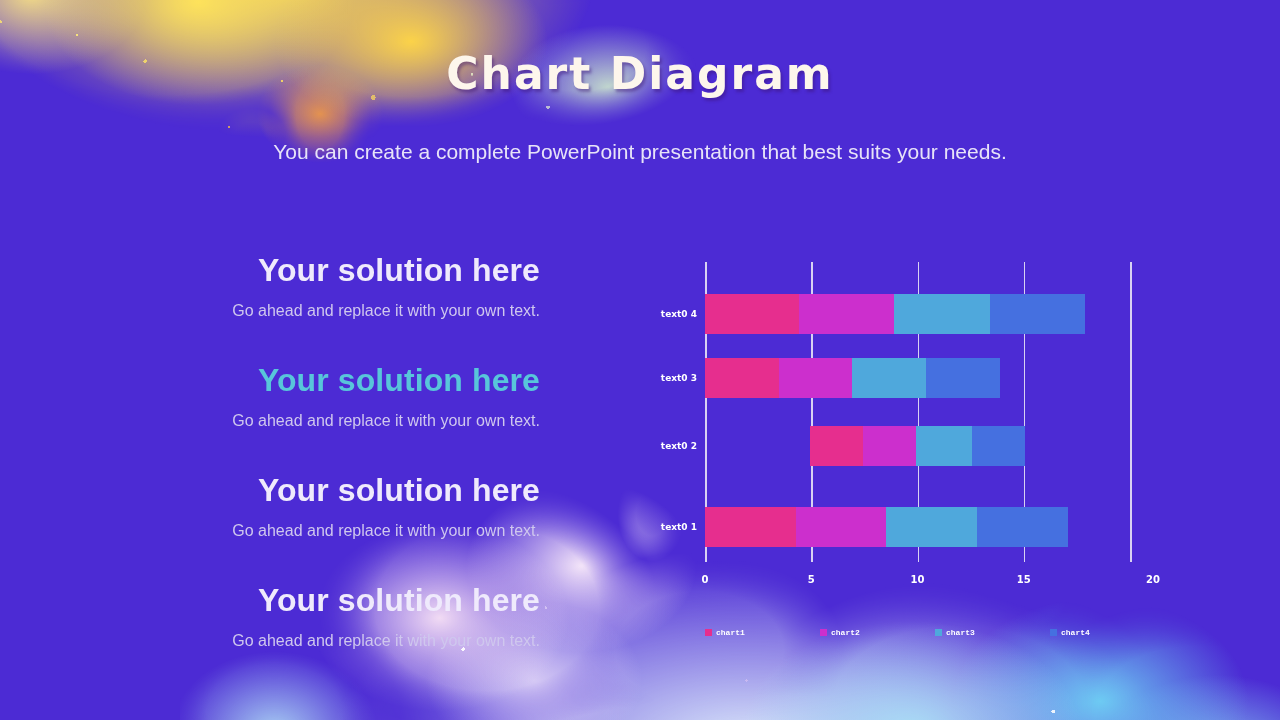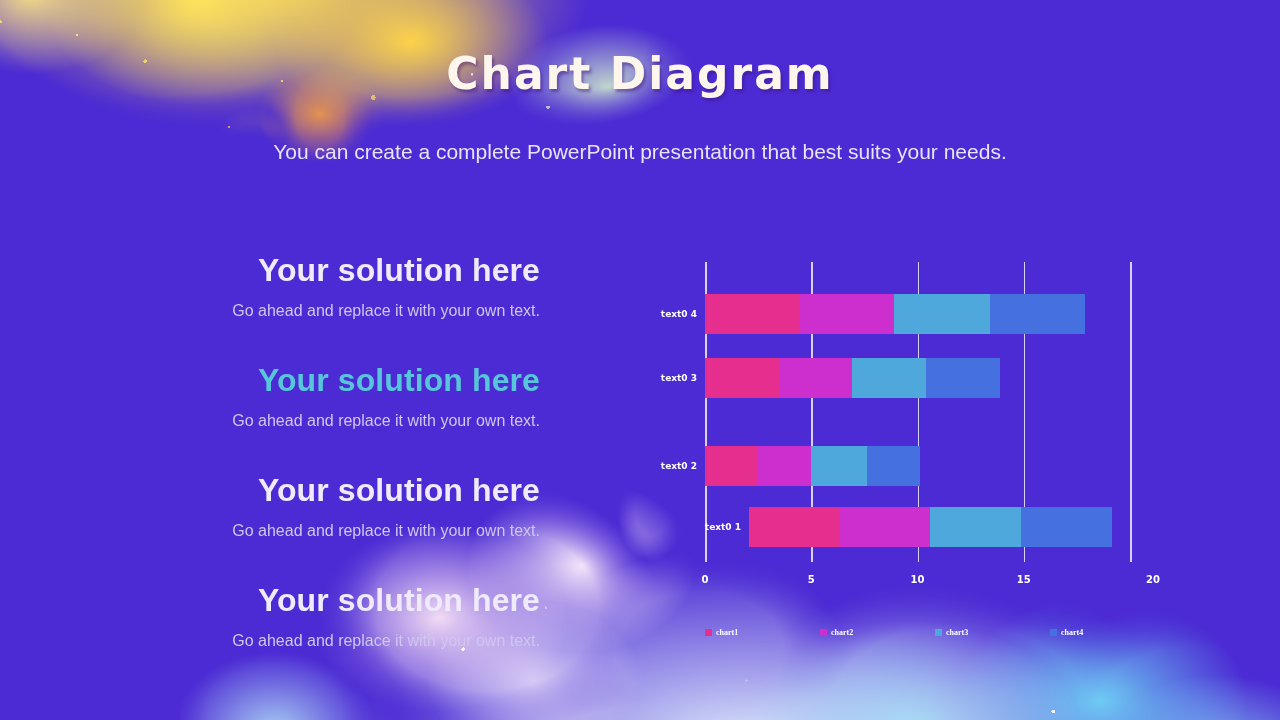--- a/index.html
+++ b/index.html
@@ -141,21 +141,21 @@
     font-family:"DejaVu Sans", sans-serif;
   }
   #legend {
     position:absolute; left:50px; right:0; top:378px;
     display:flex; align-items:center;
   }
   .legend-item { display:flex; align-items:center; width:25%; }
   .legend-swatch { width:7px; height:7px; margin-right:4px; flex:none; }
   .legend-text {
     font-size:8px; color:#ffffff; font-weight:700;
-    font-family:Liberation Serif, serif; white-space:nowrap;
+    font-family:Liberation Mono, monospace; white-space:nowrap;
   }
 </style>
 </head>
 <body>
 
 <div id="bg-art">
   <div class="splash-top"></div>
   <div class="splash-top-speck"></div>
   <div class="splash-bottom"></div>
   <div class="splash-bottom-speck"></div>
@@ -202,28 +202,28 @@
         <div class="seg" style="width: 95.625px; background: rgb(79, 168, 220);"></div>
         <div class="seg" style="width: 95.625px; background: rgb(69, 112, 224);"></div>
       </div>
       <div class="bar-row" style="top: 96px;">
         <div class="label">text0 3</div>
         <div class="seg" style="width: 74.375px; background: rgb(230, 46, 142);"></div>
         <div class="seg" style="width: 72.25px; background: rgb(204, 47, 205);"></div>
         <div class="seg" style="width: 74.375px; background: rgb(79, 168, 220);"></div>
         <div class="seg" style="width: 74.375px; background: rgb(69, 112, 224);"></div>
       </div>
-      <div class="bar-row" style="top: 184px;">
+      <div class="bar-row" style="top: 164px; justify-content: center;">
         <div class="label">text0 2</div>
         <div class="seg" style="width: 53.125px; background: rgb(230, 46, 142);"></div>
         <div class="seg" style="width: 53.125px; background: rgb(204, 47, 205);"></div>
         <div class="seg" style="width: 55.25px; background: rgb(79, 168, 220);"></div>
         <div class="seg" style="width: 53.125px; background: rgb(69, 112, 224);"></div>
       </div>
-      <div class="bar-row" style="top: 245px; margin-left: 44px;">
+      <div class="bar-row" style="top: 245px;">
         <div class="label">text0 1</div>
         <div class="seg" style="width: 91.375px; background: rgb(230, 46, 142);"></div>
         <div class="seg" style="width: 89.25px; background: rgb(204, 47, 205);"></div>
         <div class="seg" style="width: 91.375px; background: rgb(79, 168, 220);"></div>
         <div class="seg" style="width: 91.375px; background: rgb(69, 112, 224);"></div>
       </div>
     </div>
   <div id="legend">
       <div class="legend-item">
         <span class="legend-swatch" style="background: rgb(230, 46, 142);"></span>

